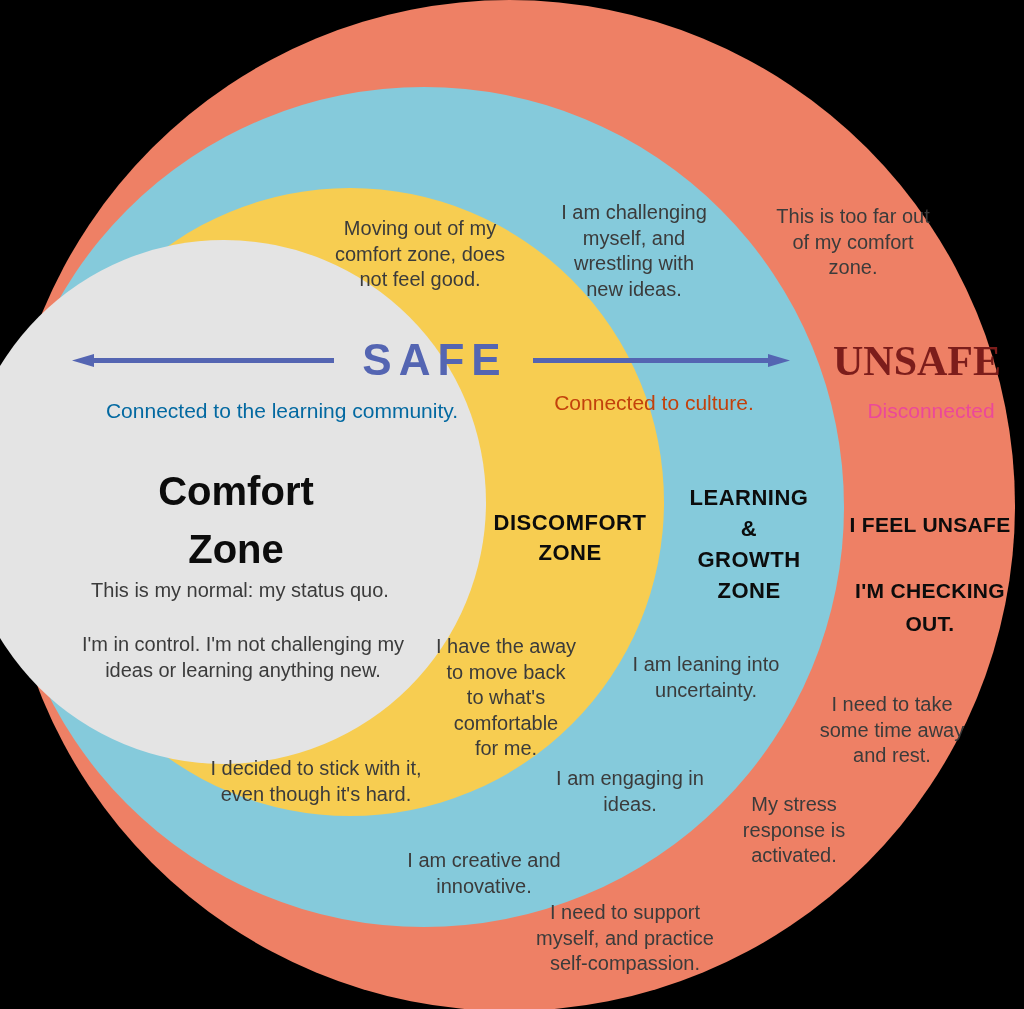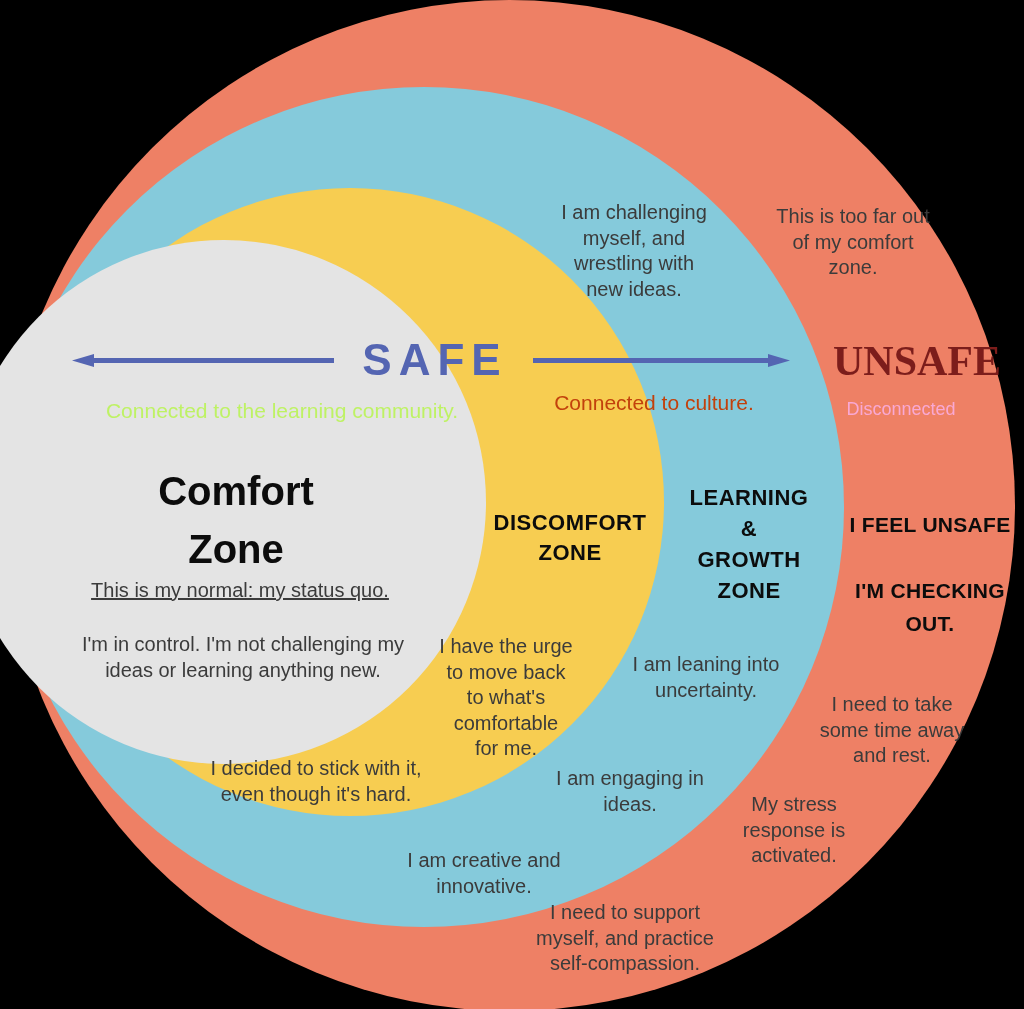--- a/index.html
+++ b/index.html
@@ -31,34 +31,34 @@
   #axis-row{position:absolute;left:0;top:336px;width:1024px;height:52px;}
   #arrow-left{position:absolute;left:72px;top:18px;width:262px;height:13px;}
   #arrow-right{position:absolute;left:533px;top:18px;width:257px;height:13px;}
   #safe-label{position:absolute;left:337px;top:0px;width:196px;
       font-size:44px;font-weight:bold;letter-spacing:7px;color:var(--c-safe);
       text-align:center;line-height:48px;}
   #unsafe-label{position:absolute;left:812px;top:1px;width:210px;
       font-size:42px;font-weight:bold;color:var(--c-unsafe);
       text-align:center;line-height:48px;letter-spacing:0px;font-family:Liberation Serif, serif;}
 
-  #sub-left{left:64px;top:398px;width:436px;font-size:21px;color:#bef264;}
+  #sub-left{left:64px;top:398px;width:436px;font-size:21px;color:#0369a1;}
   #sub-mid{left:520px;top:390px;width:268px;font-size:21px;color:#c2410c;}
-  #sub-right{left:808px;top:398px;width:186px;font-size:18px;color:#f9a8d4;}
+  #sub-right{left:838px;top:398px;width:186px;font-size:21px;color:#ec4899;}
 
   
   .zonename{position:absolute;text-align:center;font-weight:bold;color:#0c0c0c;
             font-family:"Liberation Sans",sans-serif;}
   #zone-comfort{left:96px;top:462px;width:280px;font-size:40px;line-height:58px;}
   #zone-discomfort{left:462px;top:508px;width:216px;font-size:22px;line-height:30px;letter-spacing:.5px;}
   #zone-growth{left:664px;top:482px;width:170px;font-size:22px;line-height:31px;letter-spacing:.5px;}
   #zone-unsafe{left:824px;top:508px;width:212px;font-size:21px;line-height:33px;letter-spacing:.3px;}
 
   
-  #s-comfort-1{left:84px;top:578px;width:312px;font-size:20px;text-decoration:underline;}
+  #s-comfort-1{left:84px;top:578px;width:312px;font-size:20px;}
   #s-comfort-2{left:78px;top:632px;width:330px;font-size:20px;}
 
   #s-disc-top{left:312px;top:216px;width:216px;font-size:20px;}
   #s-disc-mid{left:424px;top:634px;width:164px;font-size:20px;}
   #s-disc-bot{left:200px;top:756px;width:232px;font-size:20px;}
 
   #s-grow-top{left:548px;top:200px;width:172px;font-size:20px;}
   #s-grow-mid{left:618px;top:652px;width:176px;font-size:20px;}
   #s-grow-a{left:548px;top:766px;width:164px;font-size:20px;}
   #s-grow-b{left:386px;top:848px;width:196px;font-size:20px;}
@@ -109,21 +109,24 @@
 ZONE</div>
   <div class="zonename txt" id="zone-unsafe">I FEEL UNSAFE
 
 I'M CHECKING
 OUT.</div>
 
   <div class="txt" id="s-comfort-1">This is my normal: my status quo.</div>
   <div class="txt" id="s-comfort-2">I'm in control. I'm not challenging my
 ideas or learning anything new.</div>
 
-  <div class="txt" id="s-disc-mid">I have the urge
+  <div class="txt" id="s-disc-top">Moving out of my
+comfort zone, does
+not feel good.</div>
+  <div class="txt" id="s-disc-mid">I have the away
 to move back
 to what's
 comfortable
 for me.</div>
   <div class="txt" id="s-grow-top">I am challenging
 myself, and
 wrestling with
 new ideas.</div>
 
   <div class="txt" id="s-disc-bot">I decided to stick with it,

